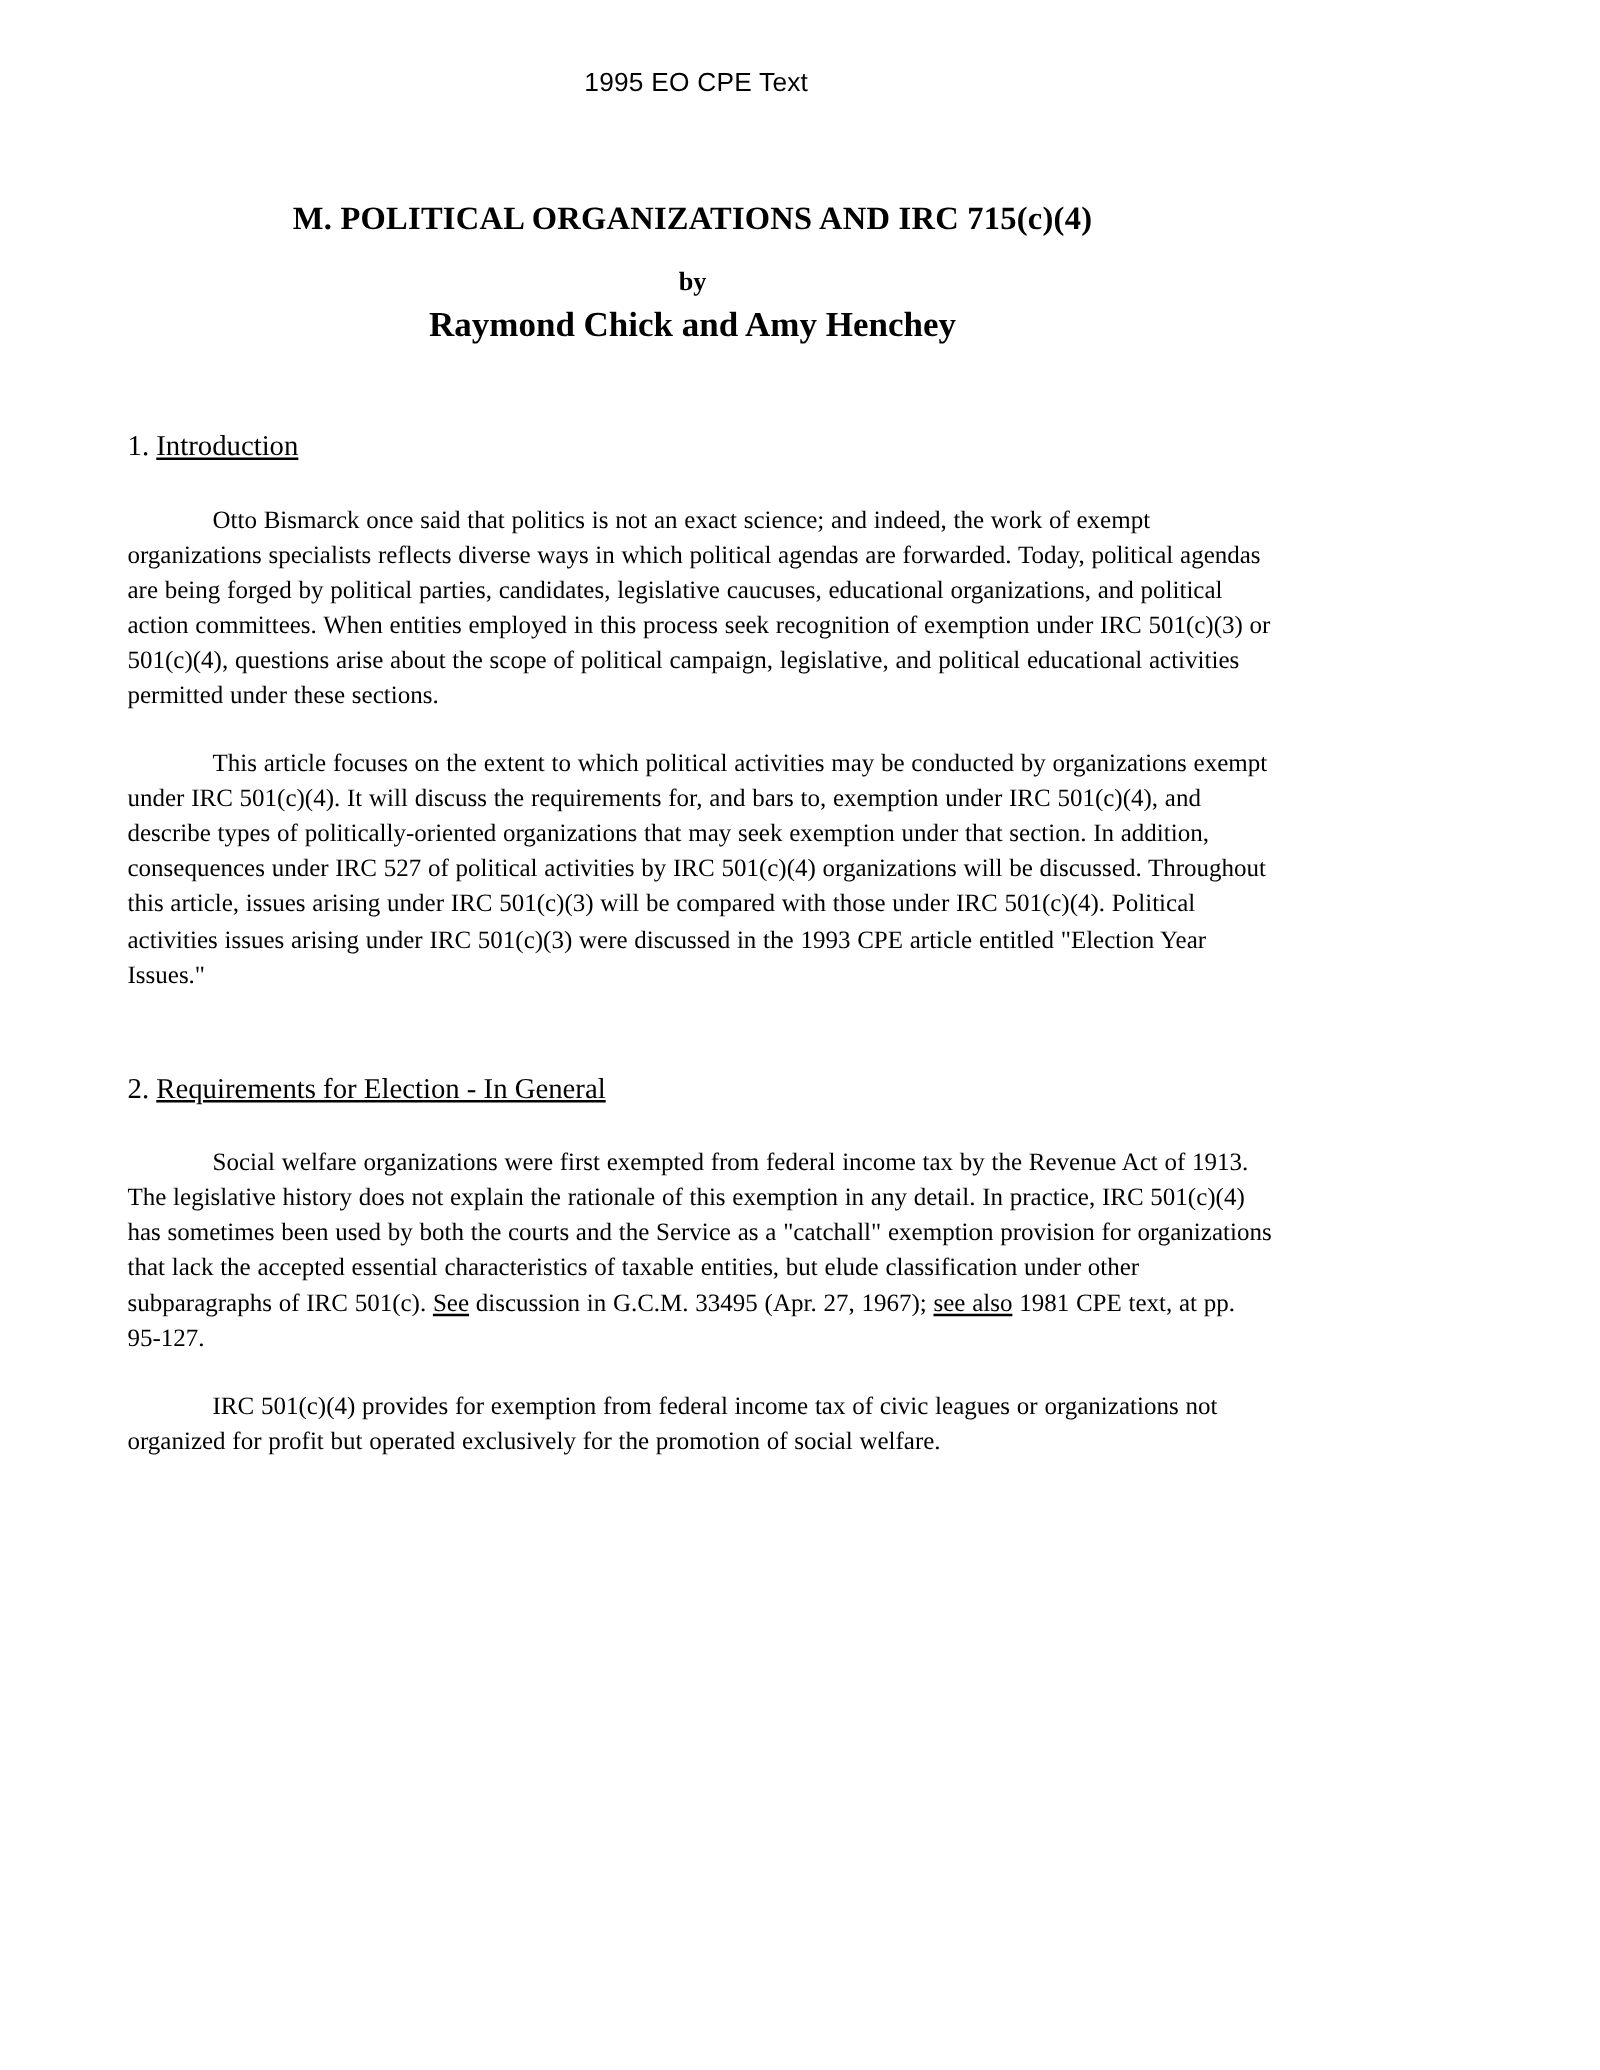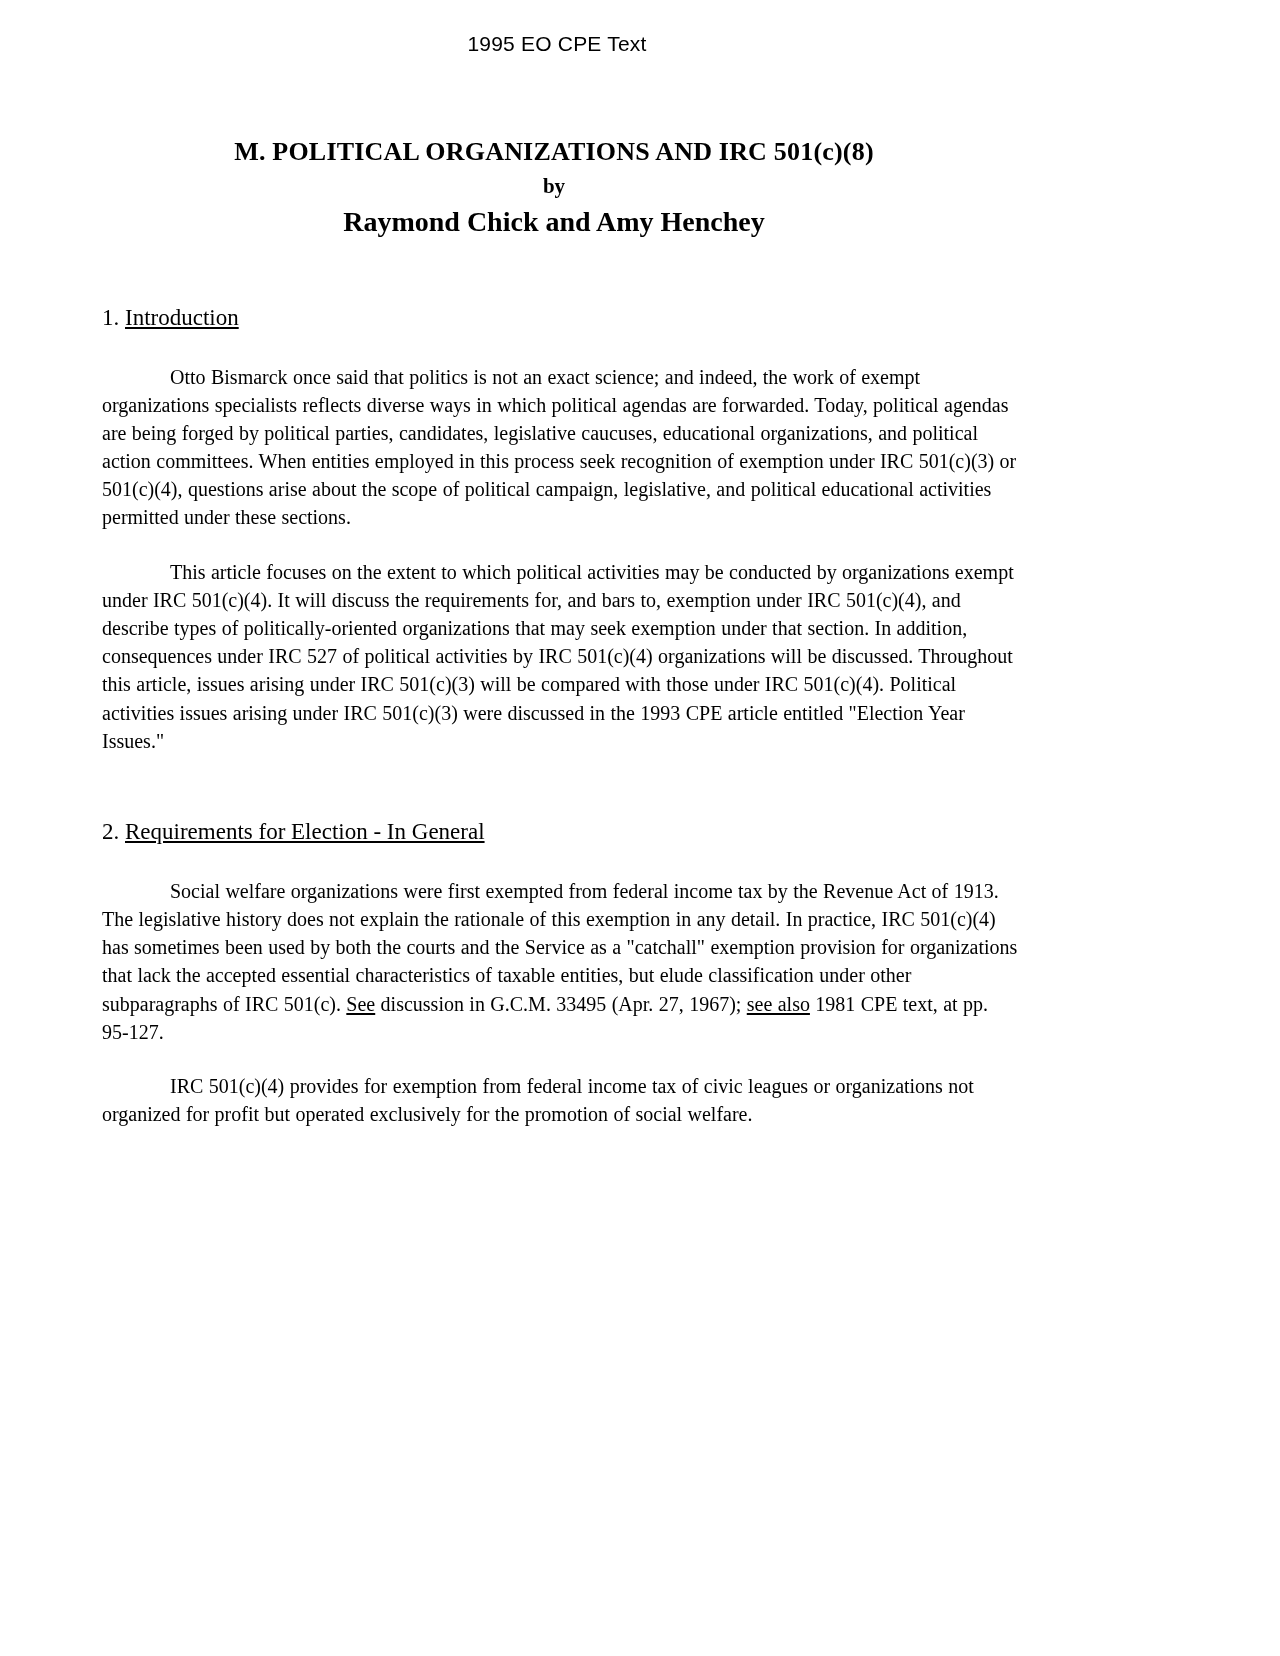--- a/index.html
+++ b/index.html
@@ -12,21 +12,21 @@
     height: 1656px;
     font-family: "Liberation Serif", serif;
     color: #000000;
     position: relative;
     overflow: hidden;
   }
   .page {
     width: 1108px;
     height: 1656px;
     box-sizing: border-box;
-    padding: 32px 0 0 0;
+    padding: 55px 0 0 0;
     position: relative;
   }
   .running-head {
     text-align: center;
     font-family: "Liberation Sans", sans-serif;
     font-size: 21px;
     letter-spacing: 0.2px;
     margin: 0 0 0 6px;
   }
   .title-block {
@@ -36,21 +36,21 @@
   .doc-title {
     font-size: 26px;
     font-weight: bold;
     letter-spacing: 0.2px;
     line-height: 1.25;
   }
   .by-line {
     font-size: 21px;
     font-weight: bold;
     line-height: 1.35;
-    margin-top: 3px;
+    margin-top: 19px;
   }
   .authors {
     font-size: 28px;
     font-weight: bold;
     line-height: 1.35;
     margin-top: 3px;
   }
   .content {
     margin: 0 auto;
     width: 930px;
@@ -88,21 +88,21 @@
   }
 </style>
 </head>
 <body>
 
 <div class="page">
 
   <div class="running-head">1995 EO CPE Text</div>
 
   <div class="title-block">
-    <div class="doc-title">M. POLITICAL ORGANIZATIONS AND IRC 501(c)(8)</div>
+    <div class="doc-title">M. POLITICAL ORGANIZATIONS AND IRC 715(c)(4)</div>
     <div class="by-line">by</div>
     <div class="authors">Raymond Chick and Amy Henchey</div>
   </div>
 
   <div class="content">
 
     <div class="section-heading">
       <span class="num">1.</span>
       <span class="ttl">Introduction</span>
     </div>

